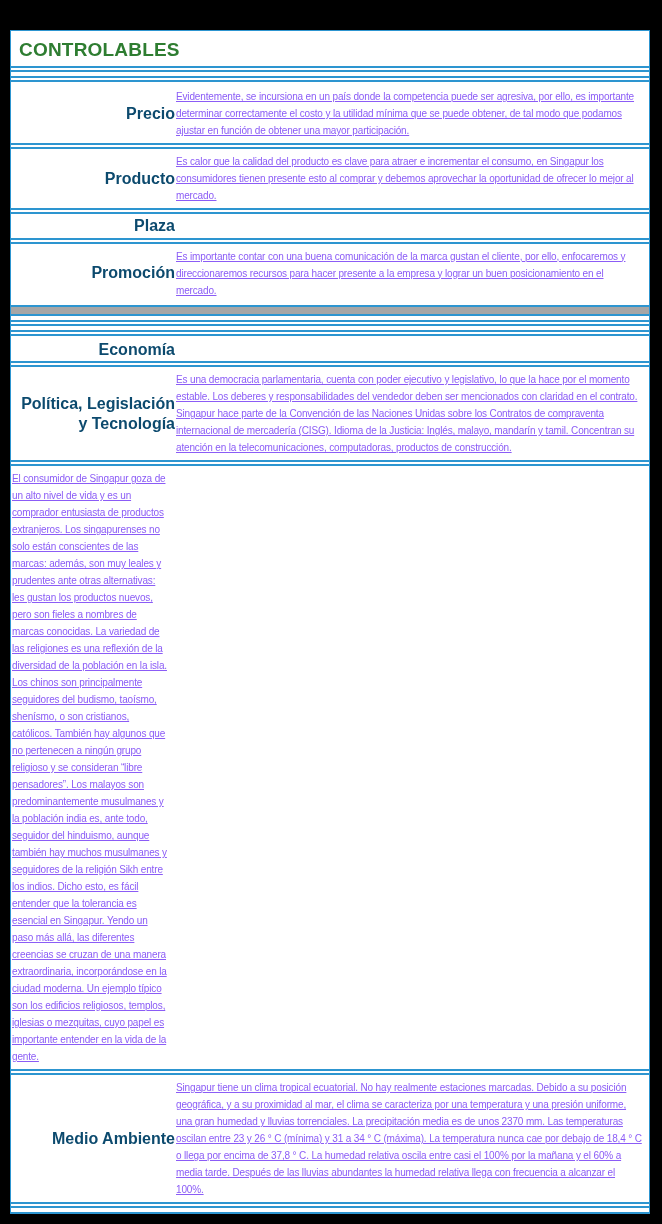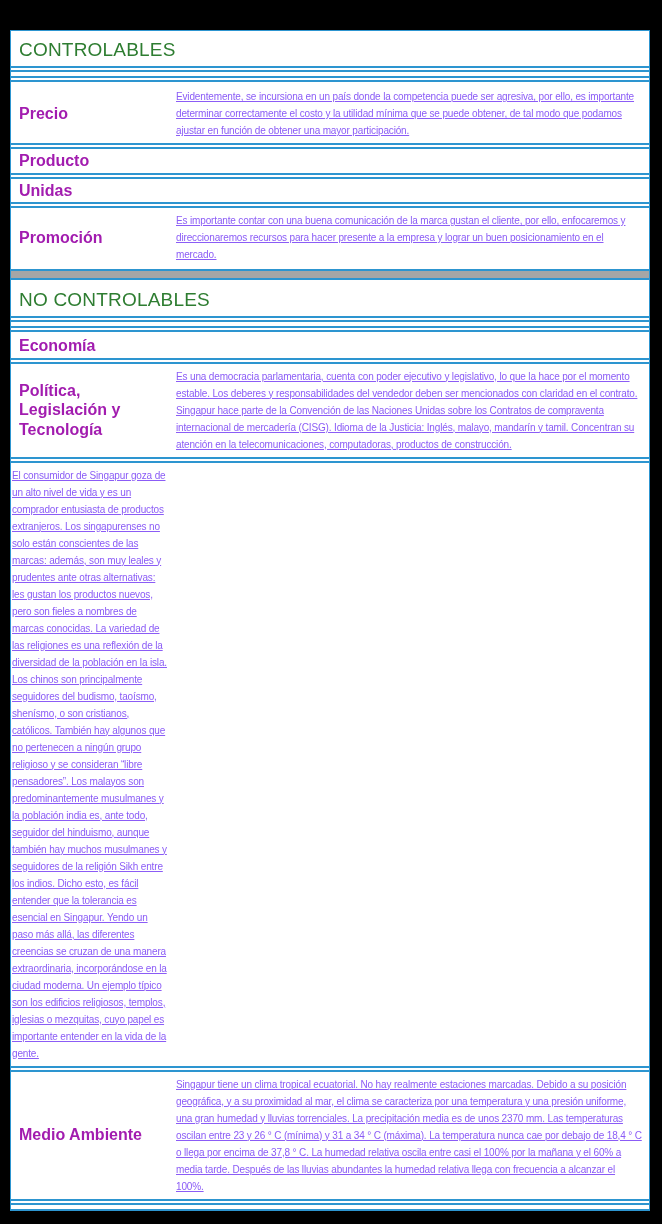--- a/index.html
+++ b/index.html
@@ -13,21 +13,21 @@
   .tbl{
     position:absolute;left:10px;top:30px;width:640px;
     background:#fff;
     border:1px solid #2d95d0;
     border-bottom-width:2px;
     box-sizing:border-box;
     padding-top:3px;
   }
   .sec-hdr{
     color:#2e7d31;
-    font-weight:normal;
+    font-weight:bold;
     font-size:19px;
     line-height:24px;
     padding:4px 8px 3px 8px;
     letter-spacing:0.2px;
   }
   .ddiv{
     height:2px;
     border-top:2px solid #2d95d0;
     border-bottom:2px solid #2d95d0;
   }
@@ -40,26 +40,26 @@
     border-bottom:2px solid #2d95d0;
     margin:2px 0 4px 0;
   }
   .row{
     display:grid;
     grid-template-columns:164px 1fr;
     align-items:center;
     padding:2px 0;
   }
   .lbl{
-    color:#a21caf;
+    color:#0c4a6e;
     font-weight:bold;
     font-size:16px;
     line-height:1.22;
-    text-align:left;
-    padding:0 8px;
+    text-align:right;
+    padding:0 0;
   }
   .txt{
     color:#8b5cf6;
     font-size:10px;
     line-height:17px;
     letter-spacing:-0.15px;
     padding:2px 5px 2px 1px;
     text-decoration:underline;
   }
 </style>
@@ -75,36 +75,36 @@
   </div>
 
   <div class="row">
     <div class="lbl">Precio</div>
     <div class="txt">Evidentemente, se incursiona en un país donde la competencia puede ser agresiva, por ello, es importante determinar correctamente el costo y la utilidad mínima que se puede obtener, de tal modo que podamos ajustar en función de obtener una mayor participación.</div>
   </div>
   <div class="ddiv"></div>
 
   <div class="row">
     <div class="lbl">Producto</div>
+    <div class="txt">Es calor que la calidad del producto es clave para atraer e incrementar el consumo, en Singapur los consumidores tienen presente esto al comprar y debemos aprovechar la oportunidad de ofrecer lo mejor al mercado.</div>
   </div>
   <div class="ddiv"></div>
 
   <div class="row">
-    <div class="lbl">Unidas</div>
+    <div class="lbl">Plaza</div>
   </div>
   <div class="ddiv"></div>
 
   <div class="row">
     <div class="lbl">Promoción</div>
     <div class="txt">Es importante contar con una buena comunicación de la marca gustan el cliente, por ello, enfocaremos y direccionaremos recursos para hacer presente a la empresa y lograr un buen posicionamiento en el mercado.</div>
   </div>
 
   <div class="graybar"></div>
 
-  <div class="sec-hdr">NO CONTROLABLES</div>
   <div class="hdr-div">
     <div class="ddiv"></div>
     <div class="ddiv"></div>
   </div>
 
   <div class="row">
     <div class="lbl">Economía</div>
   </div>
   <div class="ddiv"></div>
 

